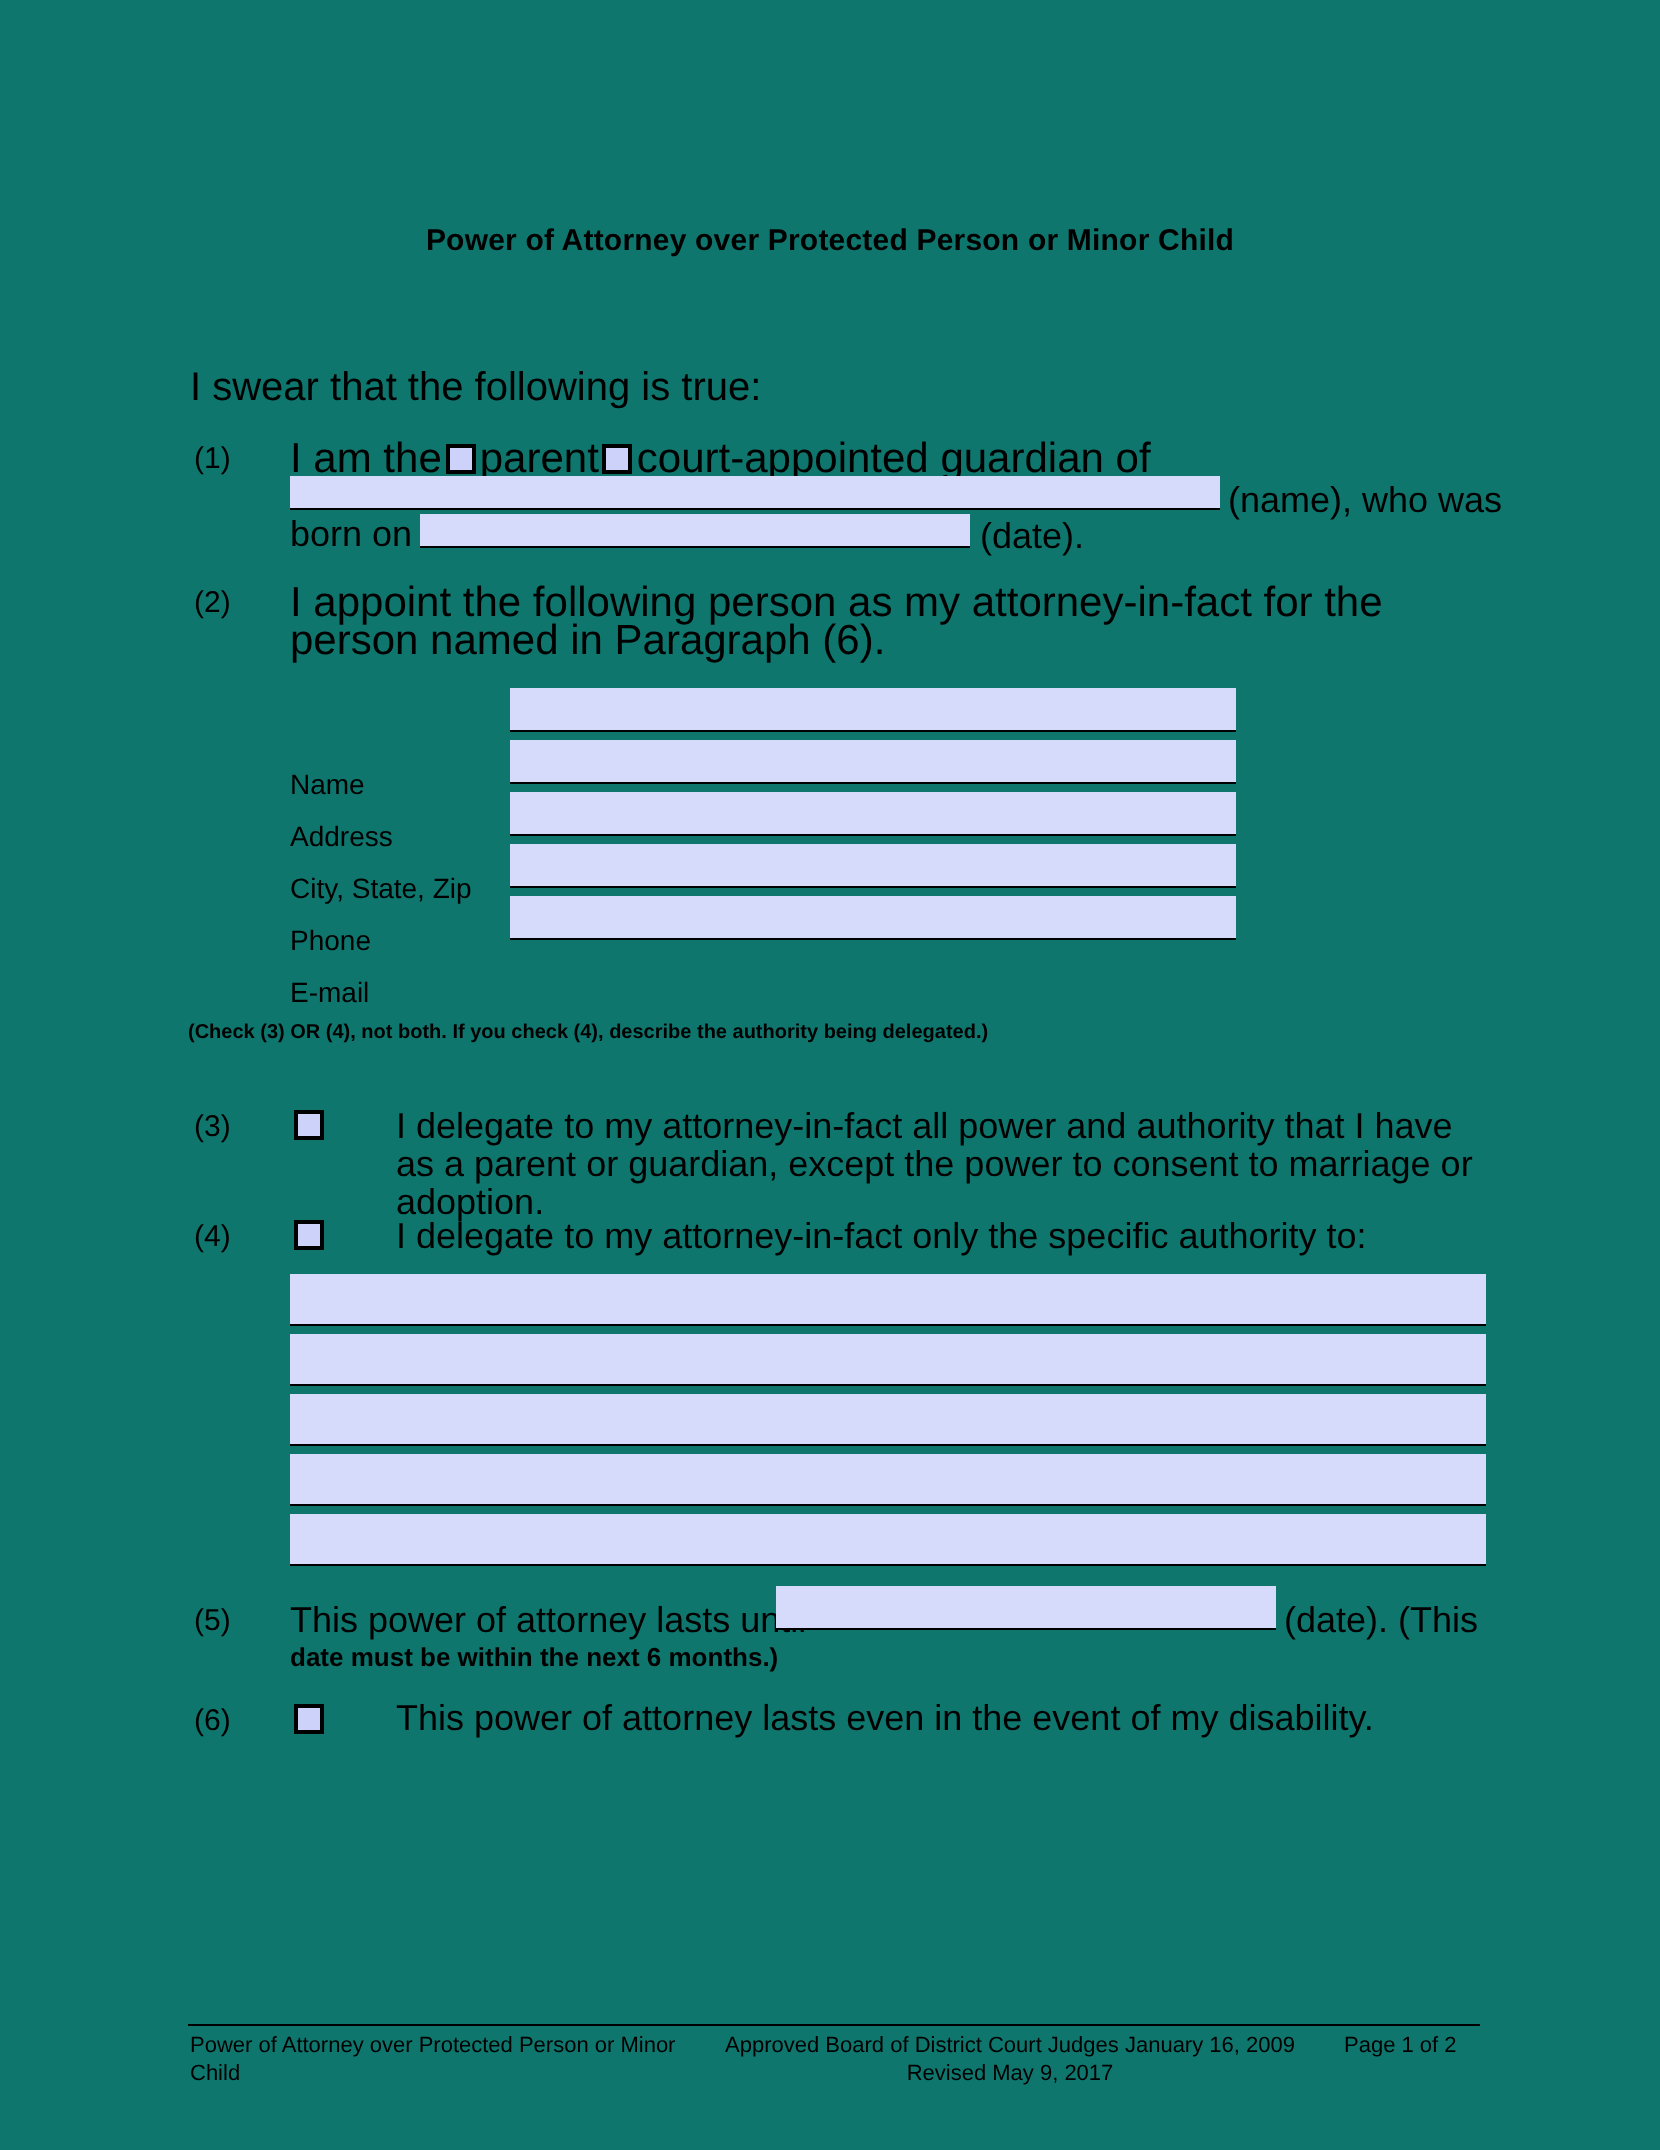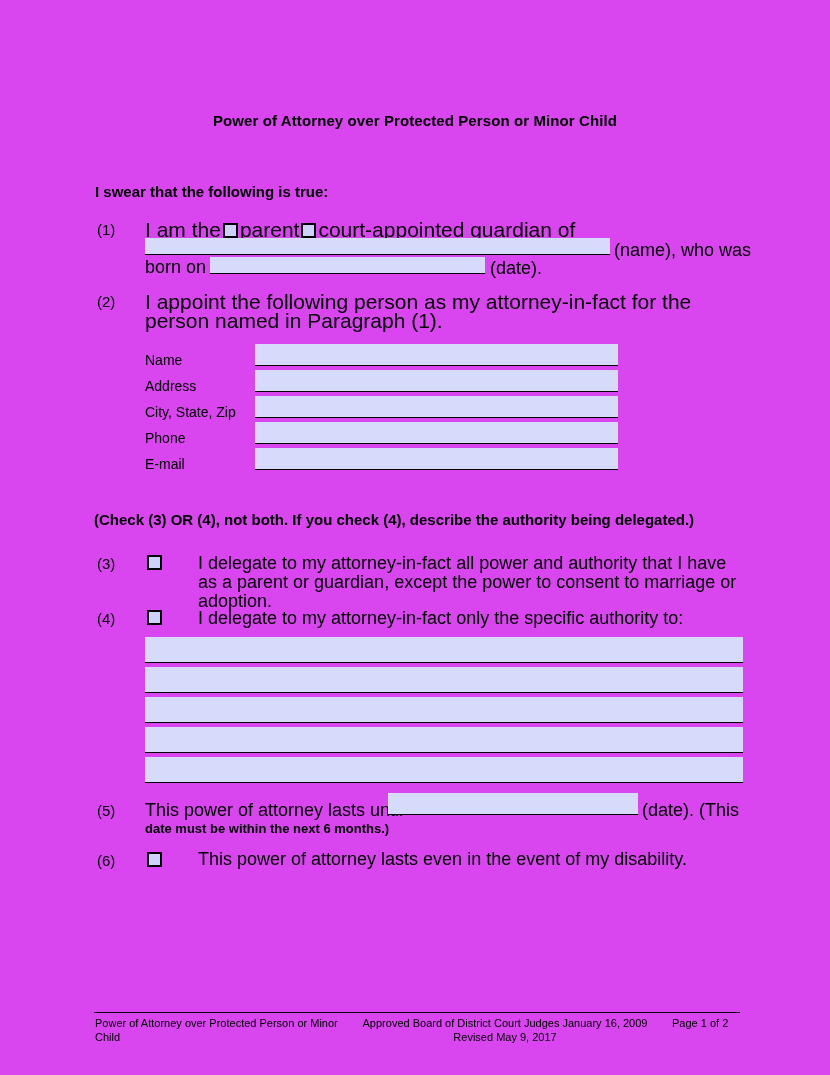--- a/index.html
+++ b/index.html
@@ -9,21 +9,21 @@
     background: #ffffff;
   }
   body {
     font-family: "Liberation Sans", sans-serif;
     color: #000000;
   }
   .page {
     position: relative;
     width: 830px;
     height: 1075px;
-    background: #d946ef;
+    background: #0f766e;
     overflow: hidden;
     box-sizing: border-box;
   }
 
   
   .doc-title {
     position: absolute;
     left: 0;
     top: 112px;
     width: 830px;
@@ -31,22 +31,21 @@
     font-size: 15px;
     font-weight: bold;
     letter-spacing: 0.1px;
   }
 
   
   .lead {
     position: absolute;
     left: 95px;
     top: 183px;
-    font-size: 15px;
-    font-weight: bold;
+    font-size: 20px;
   }
 
   .item {
     position: absolute;
     font-size: 18px;
     line-height: 19px;
   }
   .num {
     position: absolute;
     left: 97px;
@@ -87,28 +86,29 @@
     background: #d6dbfb;
     border-bottom: 1.6px solid #000000;
     box-sizing: border-box;
   }
 
   
   .contact-label {
     position: absolute;
     left: 145px;
     font-size: 14px;
+    margin-top: 32px;
   }
 
   
   .note {
     position: absolute;
     left: 94px;
     top: 511px;
-    font-size: 15px;
+    font-size: 10px;
     font-weight: bold;
     white-space: nowrap;
   }
 
   
   .footer-rule {
     position: absolute;
     left: 94px;
     top: 1012px;
     width: 646px;
@@ -141,21 +141,21 @@
   </div>
 
   <div class="field" style="left:145px; top:238px; width:465px; height:17px;"></div>
   <div class="item" style="left:614px; top:241px;">(name), who was</div>
 
   <div class="item" style="left:145px; top:258px;">born on</div>
   <div class="field" style="left:210px; top:257px; width:275px; height:17px;"></div>
   <div class="item" style="left:490px; top:259px;">(date).</div>
 
   <div class="num" style="top:292px;">(2)</div>
-  <div class="body-text" style="top:292px; width:570px;">I appoint the following person as my attorney-in-fact for the person named in Paragraph (1).</div>
+  <div class="body-text" style="top:292px; width:570px;">I appoint the following person as my attorney-in-fact for the person named in Paragraph (6).</div>
 
   <div class="contact-label" style="top:352px;">Name</div>
   <div class="field" style="left:255px; top:344px; width:363px; height:22px;"></div>
 
   <div class="contact-label" style="top:378px;">Address</div>
   <div class="field" style="left:255px; top:370px; width:363px; height:22px;"></div>
 
   <div class="contact-label" style="top:404px;">City, State, Zip</div>
   <div class="field" style="left:255px; top:396px; width:363px; height:22px;"></div>
 

